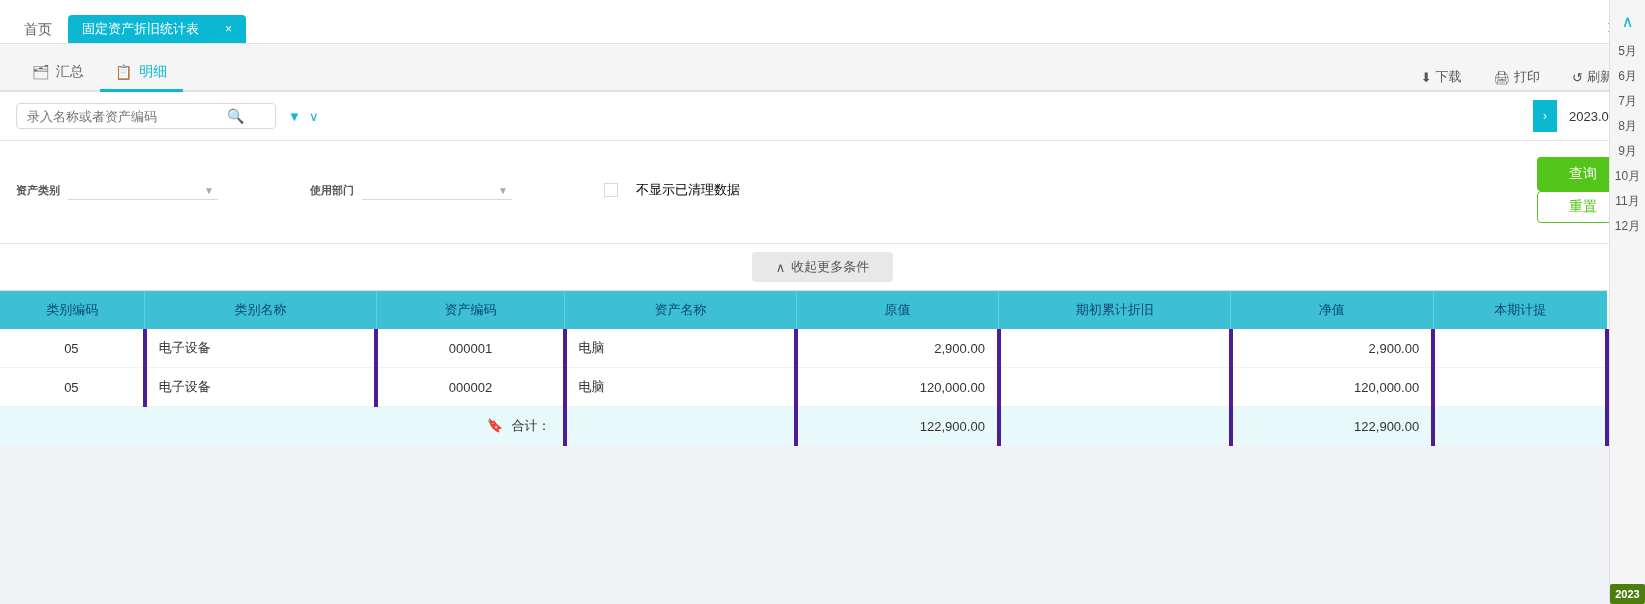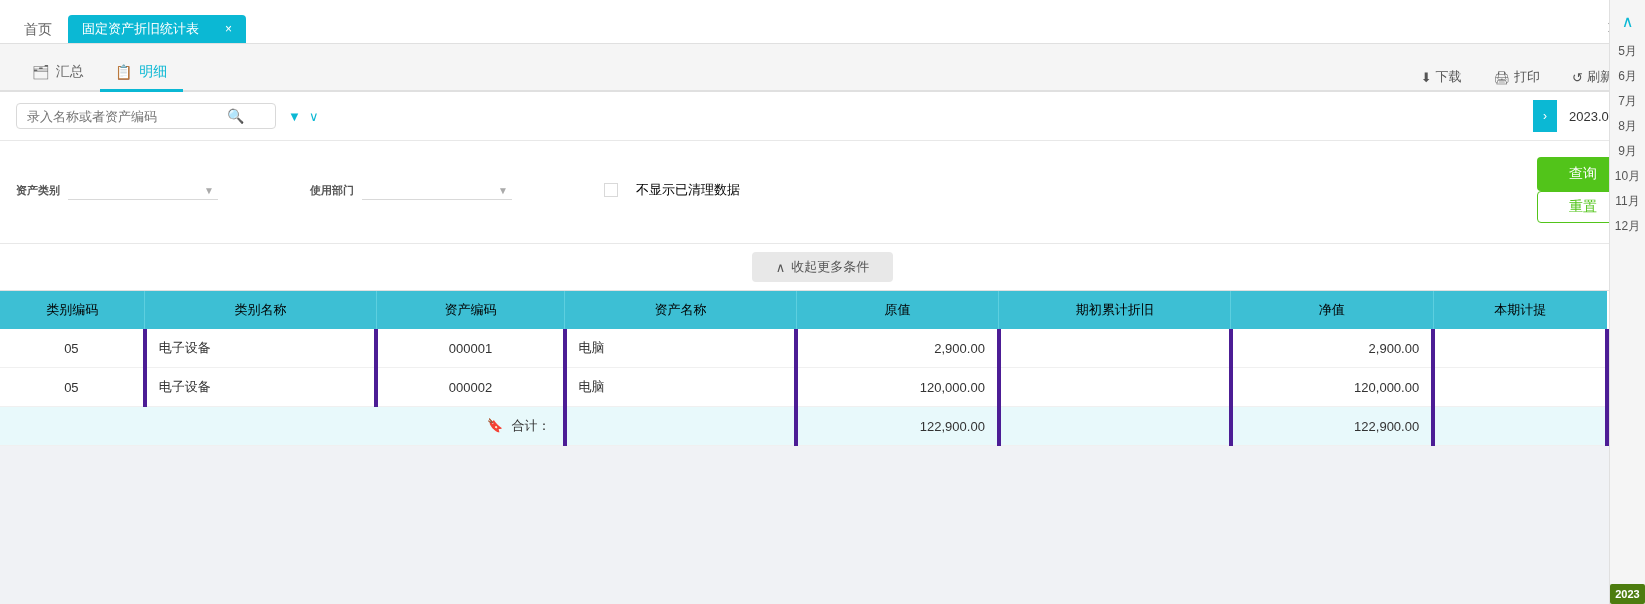--- a/index.html
+++ b/index.html
@@ -271,21 +271,21 @@
     }
     table {
       width: 100%;
       border-collapse: collapse;
       table-layout: fixed;
     }
     thead tr {
       background: #3dbfd4;
     }
     thead th {
-      color: #000000;
+      color: #0c4a6e;
       font-size: 13px;
       font-weight: 500;
       padding: 10px 12px;
       text-align: center;
       border-right: 1px solid #5dcfdf;
     }
     thead th:last-child { border-right: none; }
     tbody tr {
       background: #fff;
       border-bottom: 1px solid #f0f0f0;

